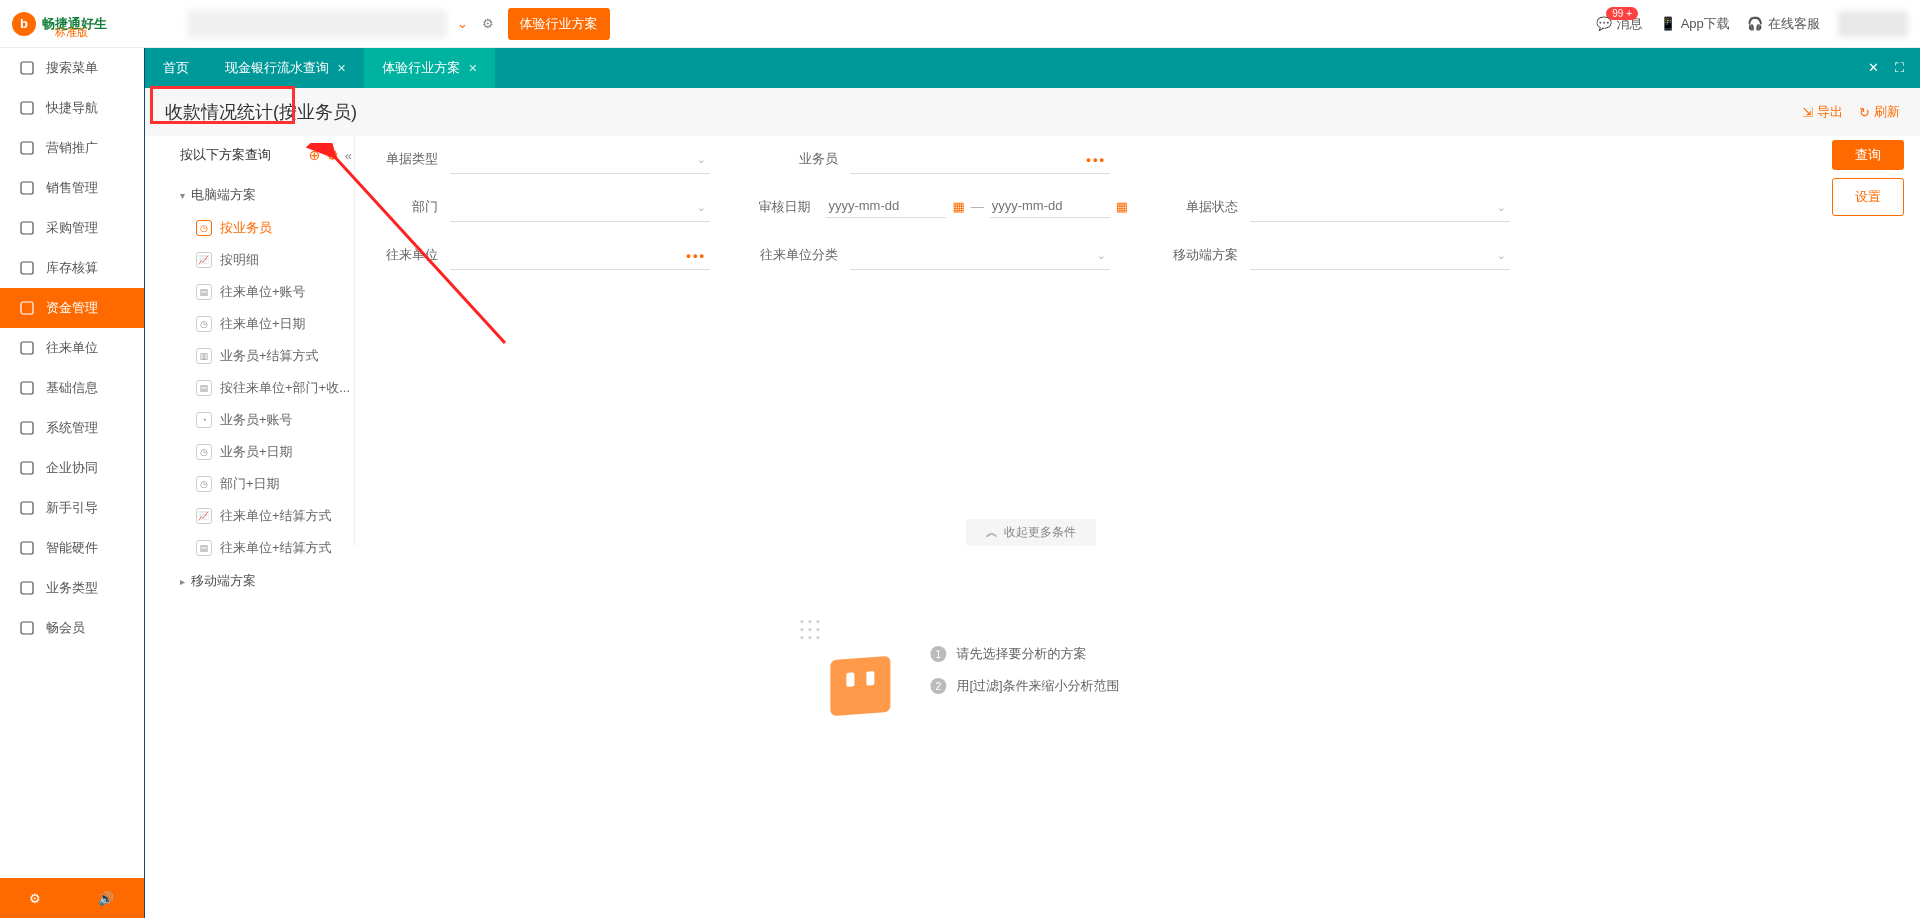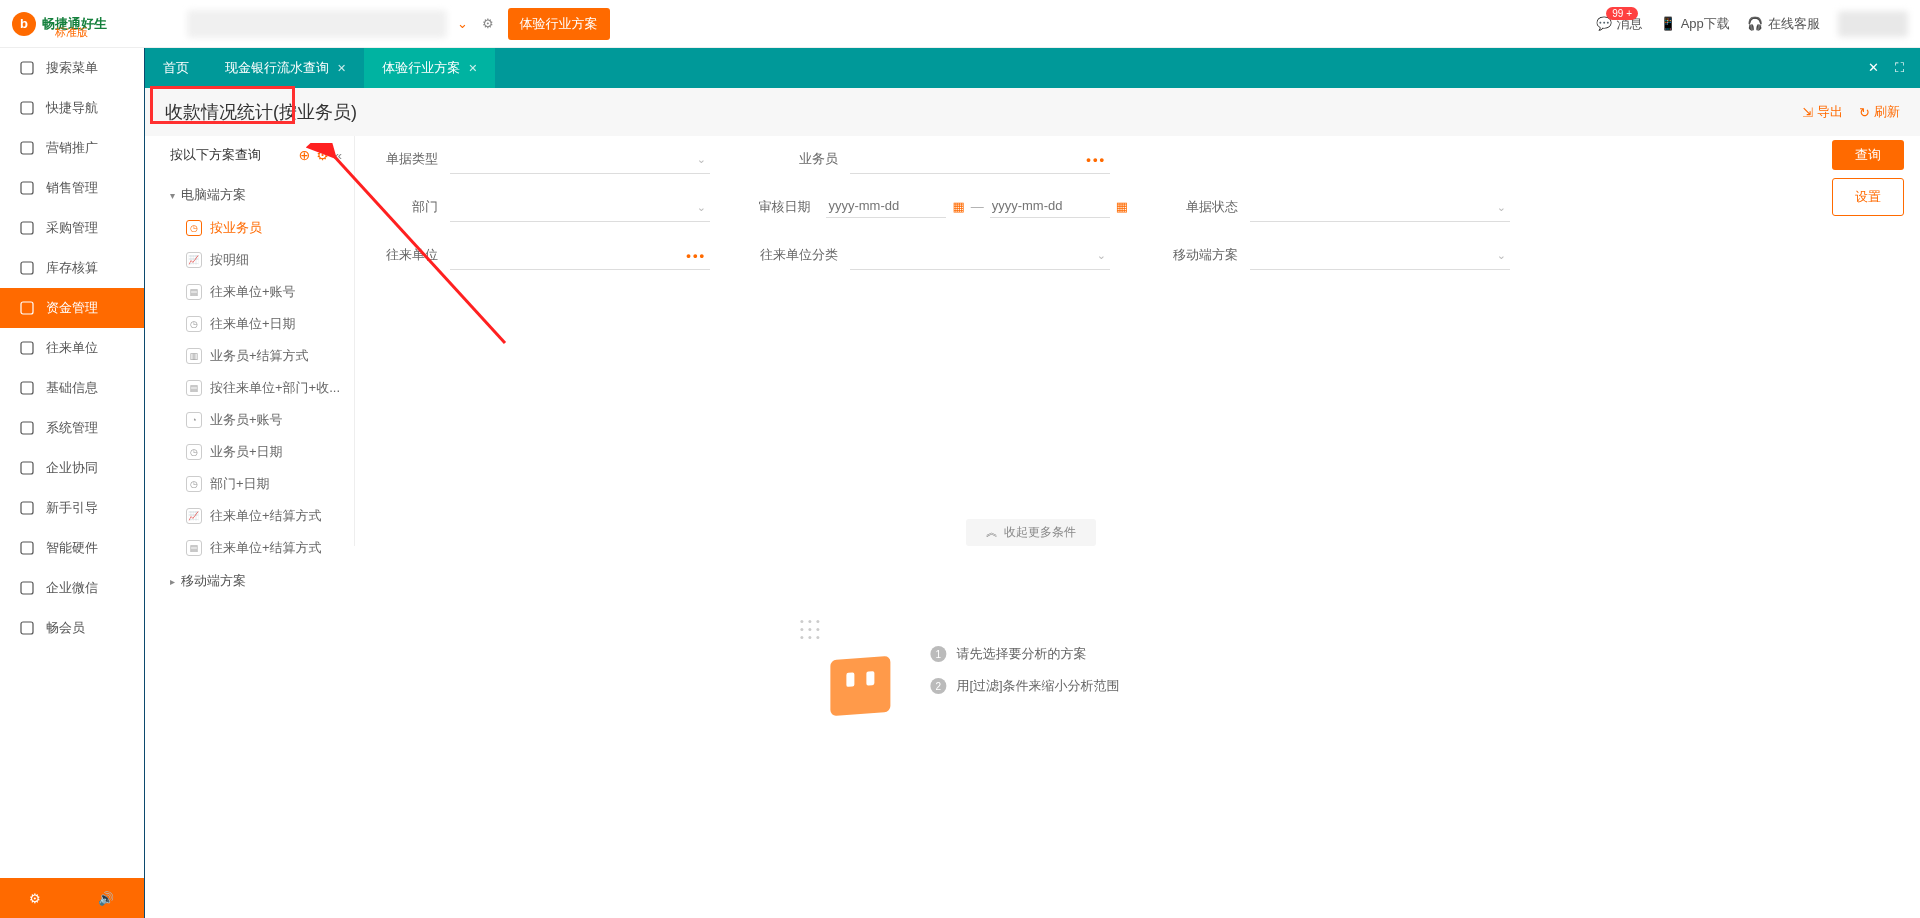--- a/index.html
+++ b/index.html
@@ -35,21 +35,21 @@
     .tab-tools { margin-left: auto; display: flex; gap: 16px; padding-right: 16px; }
     
     
     .content-header { position: absolute; top: 88px; left: 145px; right: 0; height: 48px; background: #f7f7f7; display: flex; align-items: center; padding: 0 20px; }
     .page-title { font-size: 18px; color: #333; font-weight: 400; }
     .red-box { position: absolute; top: 86px; left: 150px; width: 145px; height: 38px; border: 3px solid #ff3030; z-index: 20; pointer-events: none; }
     .header-actions { margin-left: auto; display: flex; gap: 16px; align-items: center; }
     .action-link { color: #ff6a00; display: flex; align-items: center; gap: 4px; cursor: pointer; font-size: 13px; }
     
     
-    .scheme-panel { position: absolute; top: 136px; left: 158px; width: 196px; background: #fff; }
+    .scheme-panel { position: absolute; top: 136px; left: 168px; width: 196px; background: #fff; }
     .scheme-header { display: flex; align-items: center; padding: 10px 12px; font-size: 13px; gap: 6px; }
     .scheme-header-title { flex: 1; }
     .scheme-icon-btn { color: #ff6a00; cursor: pointer; font-size: 14px; }
     .collapse-btn { color: #888; cursor: pointer; }
     .scheme-tree { padding: 4px 0; }
     .tree-group { padding: 8px 12px; display: flex; align-items: center; gap: 6px; color: #555; cursor: pointer; }
     .tree-caret { font-size: 10px; color: #888; }
     .tree-item { padding: 7px 12px 7px 28px; display: flex; align-items: center; gap: 8px; color: #666; cursor: pointer; font-size: 13px; }
     .tree-item.active { color: #ff6a00; }
     .tree-item-icon { width: 16px; height: 16px; border: 1px solid #ccc; border-radius: 3px; display: flex; align-items: center; justify-content: center; font-size: 9px; color: #999; }
@@ -231,21 +231,21 @@
         </svg>
       </span>
       <span>智能硬件</span>
     </div>
     <div class="sidebar-item">
       <span class="sb-icon">
         <svg width="16" height="16" viewBox="0 0 16 16">
           <rect x="2" y="2" width="12" height="12" rx="2" fill="none" stroke="currentColor" stroke-width="1.2"></rect>
         </svg>
       </span>
-      <span>企业微信</span>
+      <span>业务类型</span>
     </div>
     <div class="sidebar-item">
       <span class="sb-icon">
         <svg width="16" height="16" viewBox="0 0 16 16">
           <rect x="2" y="2" width="12" height="12" rx="2" fill="none" stroke="currentColor" stroke-width="1.2"></rect>
         </svg>
       </span>
       <span>畅会员</span>
     </div>
     <div class="sidebar-bottom">

